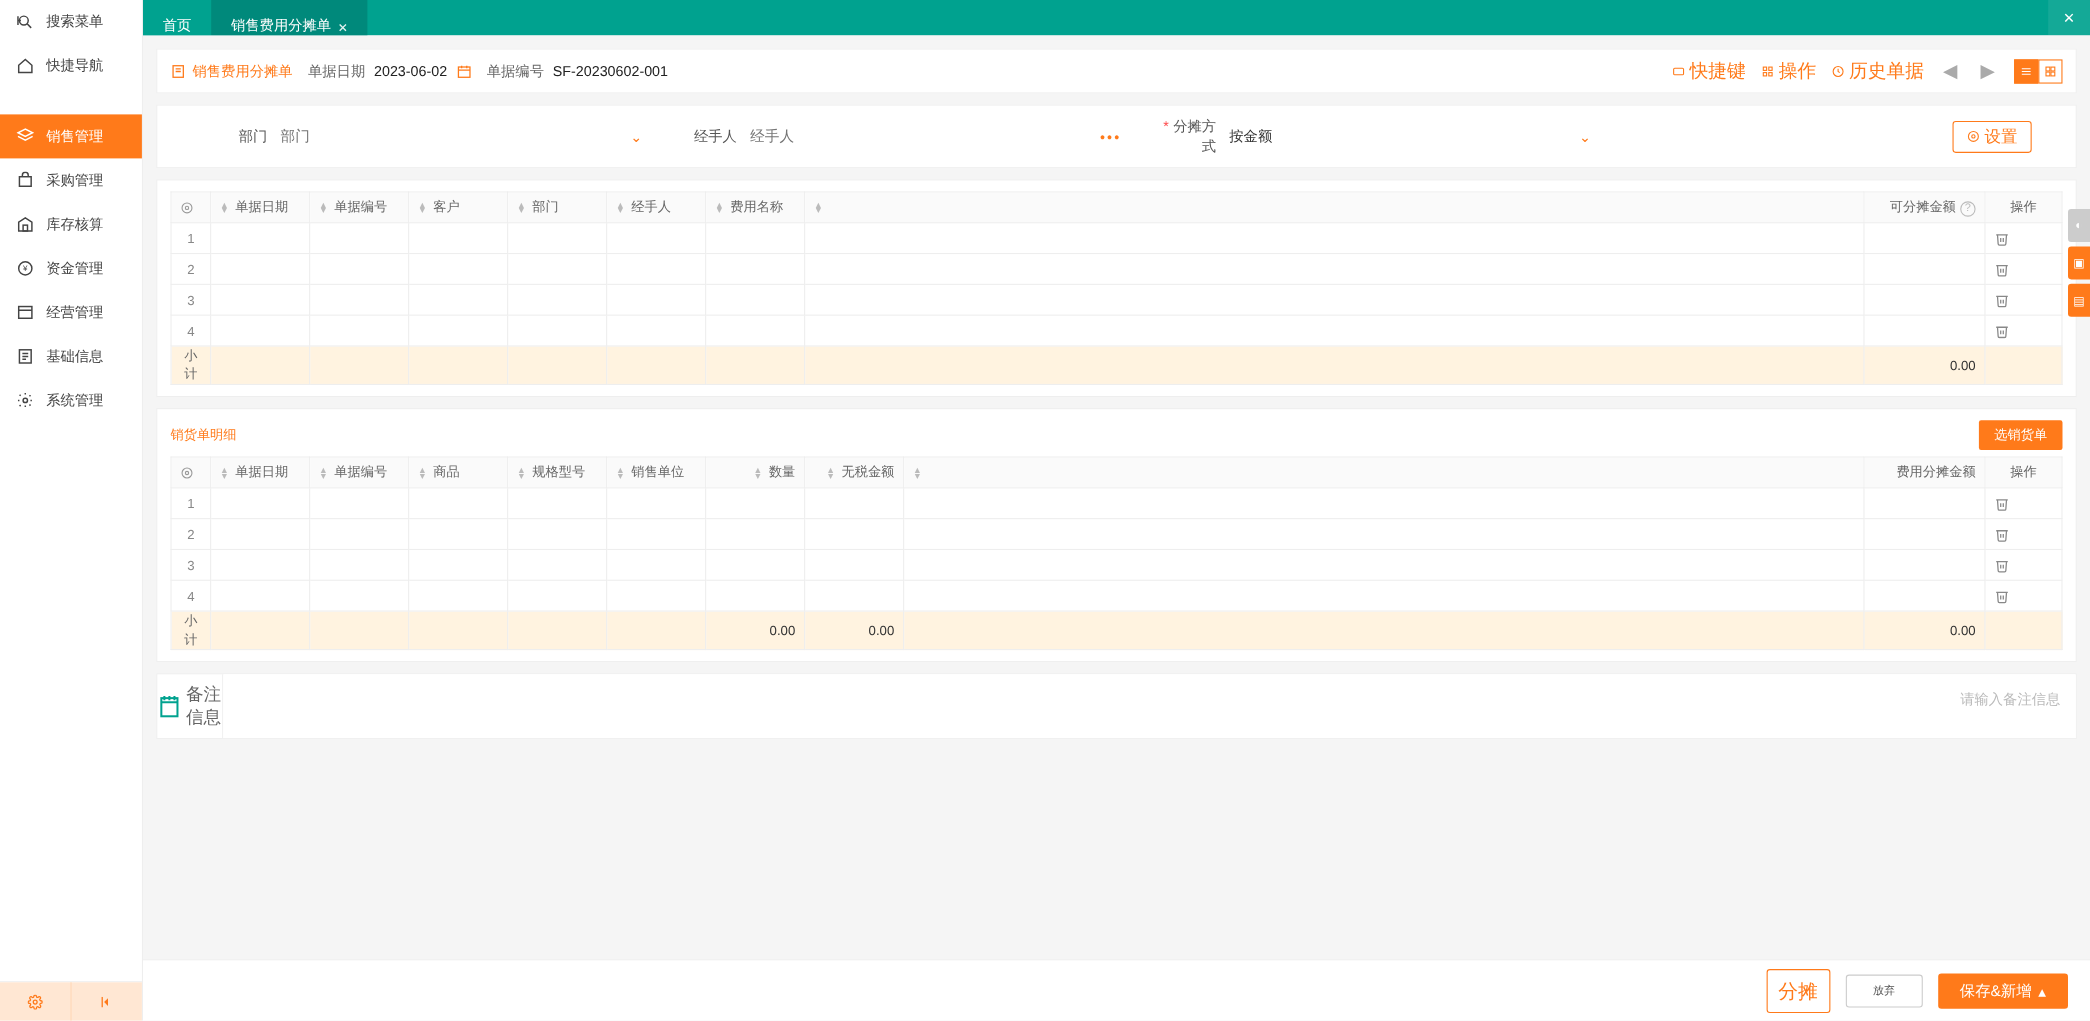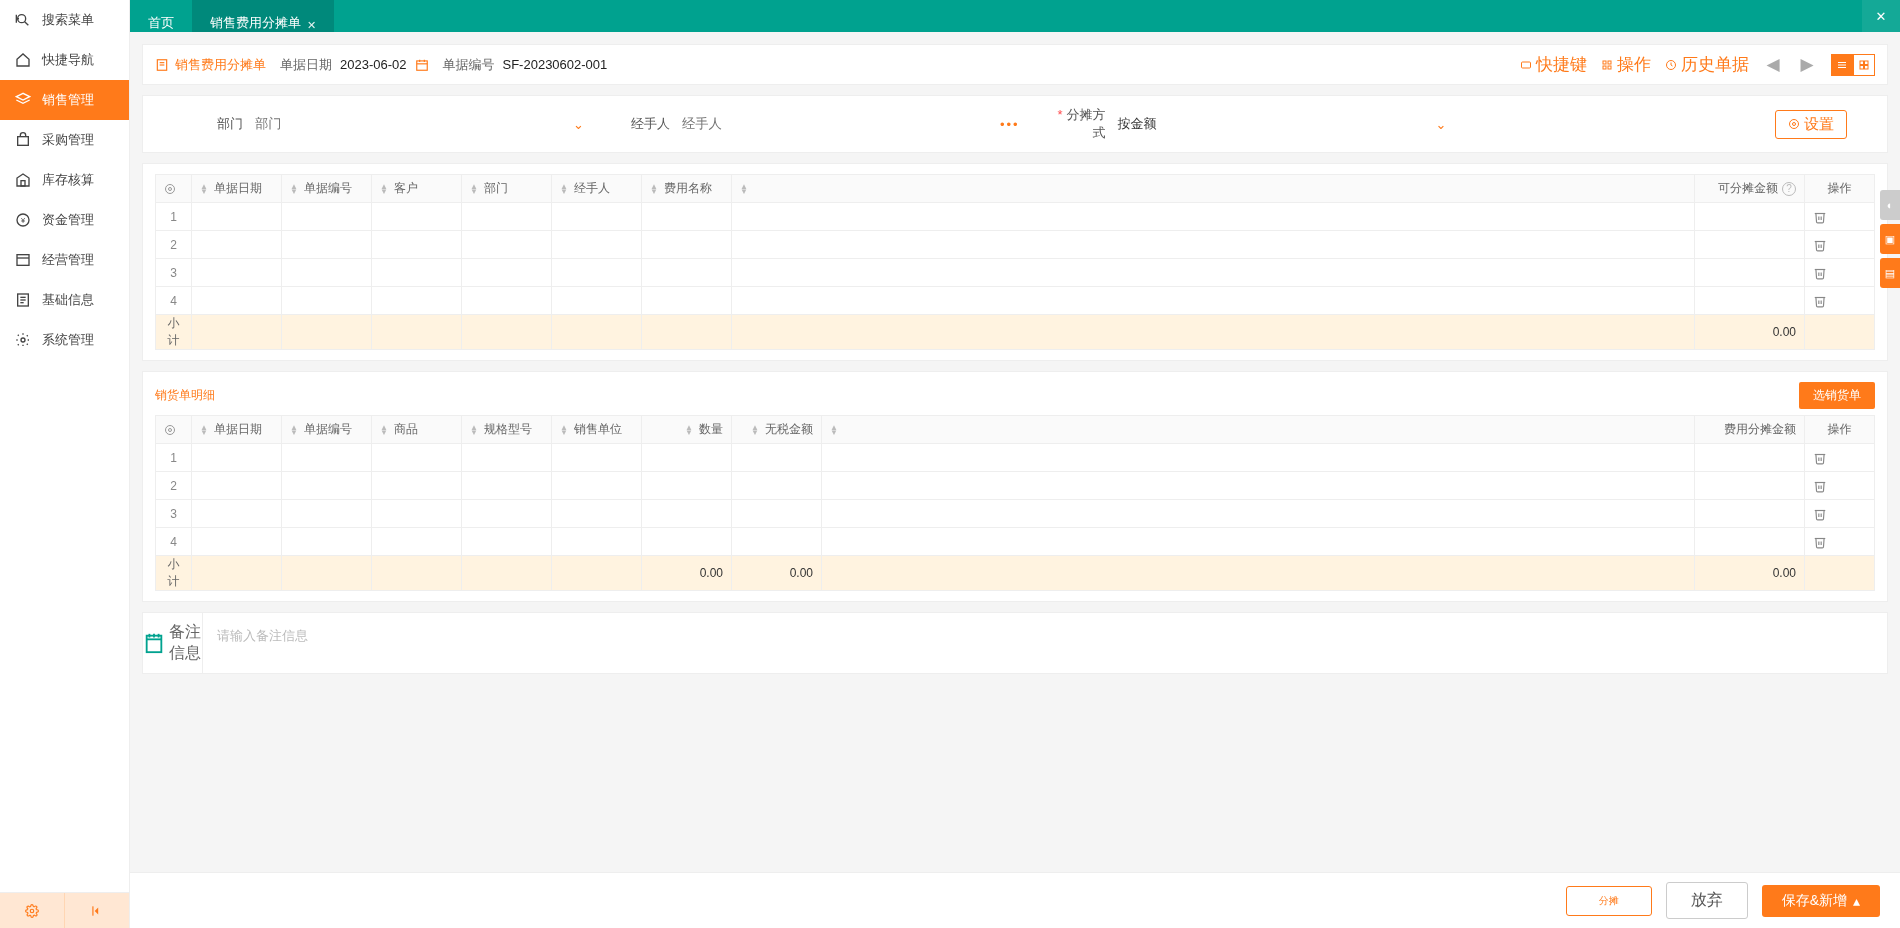--- a/index.html
+++ b/index.html
@@ -5,21 +5,21 @@
 * { box-sizing: border-box; margin: 0; padding: 0; }
 body { font-family: "Microsoft YaHei", Arial, sans-serif; font-size: 13px; color: #333; background: #f5f5f5; overflow: hidden; }
 
 
 .app { display: flex; height: 928px; width: 1900px; position: relative; }
 .sidebar { width: 130px; background: #fff; border-right: 1px solid #eee; display: flex; flex-direction: column; }
 .main { flex: 1; display: flex; flex-direction: column; min-width: 0; }
 
 
 .side-item { display: flex; align-items: center; gap: 10px; padding: 11px 14px; cursor: pointer; color: #444; }
-.side-item.active { background: #ff7a1a; color: #fff; }
+.side-item.active { background: #ff7a1a; color: #fff; margin-top: 24px; }
 .side-icon { width: 18px; height: 18px; display: inline-flex; align-items: center; justify-content: center; }
 .side-bottom { margin-top: auto; display: flex; height: 36px; border-top: 1px solid #eee; }
 .side-bottom-btn { flex: 1; background: #ffe7d3; display: flex; align-items: center; justify-content: center; color: #ff7a1a; cursor: pointer; }
 .side-bottom-btn + .side-bottom-btn { border-left: 1px solid #ffd6b3; }
 
 
 .tabbar { height: 32px; background: #00a28f; display: flex; align-items: stretch; color: #fff; }
 .tab { padding: 0 18px; display: flex; align-items: flex-end; gap: 6px; font-size: 13px; cursor: pointer; }
 .tab.active { background: #00897b; }
 .tab.home { background: #00a28f; }
@@ -73,27 +73,27 @@
 .help { display:inline-flex; width:14px; height:14px; border:1px solid #bbb; border-radius:50%; align-items:center; justify-content:center; font-size:10px; color:#bbb; margin-left:4px;}
 .tbl tr.subtotal td { background: #fff3e0; font-weight: 500; text-align: right; }
 .tbl tr.subtotal td.rownum { text-align: center; font-weight: normal; color:#666; }
 .trash { color: #888; cursor: pointer; }
 .right { text-align: right !important; }
 
 
 .remarks { background: #fff; border: 1px solid #eee; display: flex; align-items: stretch; }
 .remarks-side { width: 60px; border-right: 1px solid #eee; display: flex; flex-direction: row; align-items: center; justify-content: center; gap: 4px; color: #666; font-size: 16px; padding: 8px 0; }
 .remarks-side .ico { color: #00a28f; font-size: 22px; }
-.remarks-input { flex: 1; border: none; padding: 14px; font-size: 13px; color: #ef4444; resize: none; font-family: Liberation Serif, serif; }
+.remarks-input { flex: 1; border: none; padding: 14px; font-size: 13px; color: #ef4444; resize: none; font-family: Liberation Sans, sans-serif; text-align: right; }
 .remarks-input::placeholder { color: #bbb; }
 
 
 .footer { height: 56px; background: #fff; border-top: 1px solid #eee; display: flex; align-items: center; justify-content: flex-end; gap: 14px; padding: 0 20px; }
-.btn-outline-lg { border:1px solid #ff7a1a; color:#ff7a1a; background:#fff; padding:7px 32px; border-radius:3px; cursor:pointer; font-size:10px; }
-.btn-default-lg { border:1px solid #ccc; color:#555; background:#fff; padding:7px 24px; border-radius:3px; cursor:pointer; font-size:16px; }
+.btn-outline-lg { border:1px solid #ff7a1a; color:#ff7a1a; background:#fff; padding:7px 10px; border-radius:3px; cursor:pointer; font-size:18px; }
+.btn-default-lg { border:1px solid #ccc; color:#555; background:#fff; padding:7px 24px; border-radius:3px; cursor:pointer; font-size:10px; }
 .btn-primary-lg { border:none; color:#fff; background:#ff7a1a; padding:7px 20px; border-radius:3px; cursor:pointer; font-size:14px; display:flex; align-items:center; gap:6px; }
 
 
 .float-right { position: absolute; right: 0; top: 190px; display:flex; flex-direction:column; }
 .float-btn { width: 20px; height: 30px; background:#ff7a1a; color:#fff; margin-bottom:4px; display:flex; align-items:center; justify-content:center; font-size:11px; border-top-left-radius:3px; border-bottom-left-radius:3px; cursor:pointer;}
 .float-btn.gray { background:#ccc; }
 
 svg { display:block; }
 </style>
 </head>

